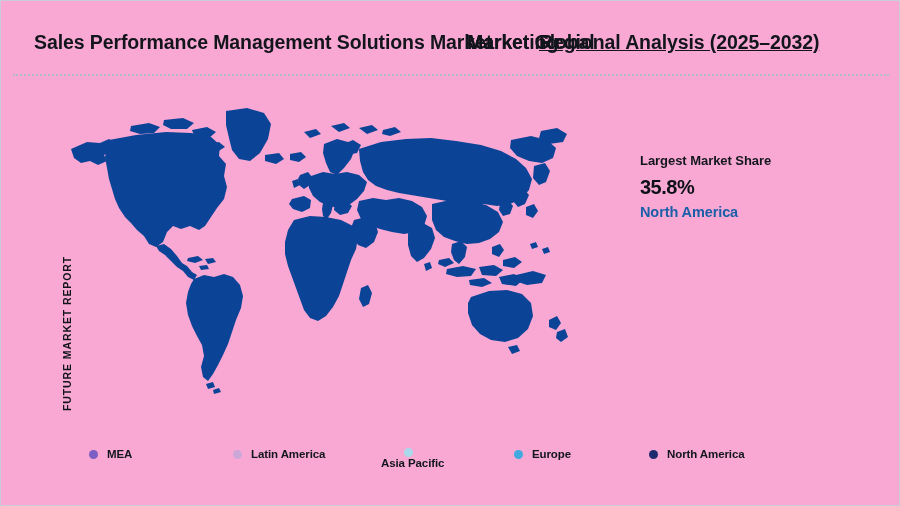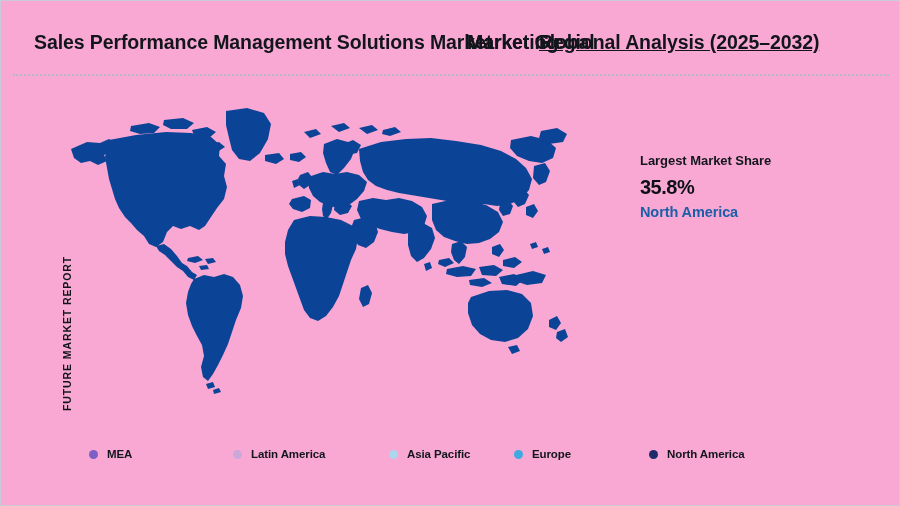--- a/index.html
+++ b/index.html
@@ -305,21 +305,21 @@
     <div class="legend-item" style="left:8px;">
       <span class="legend-dot" style="background: rgb(123, 95, 196);"></span>
       <span class="legend-label">MEA</span>
     </div>
 
     <div class="legend-item" style="left:152px;">
       <span class="legend-dot" style="background: rgb(203, 168, 216);"></span>
       <span class="legend-label">Latin America</span>
     </div>
 
-    <div class="legend-item" style="left:308px;">
+    <div class="legend-item" style="left:300px;flex-direction:column;">
       <span class="legend-dot" style="background: rgb(168, 216, 234);"></span>
       <span class="legend-label">Asia Pacific</span>
     </div>
 
     <div class="legend-item" style="left:425px;margin-left:8px;">
       <span class="legend-dot" style="background: rgb(63, 169, 224);"></span>
       <span class="legend-label">Europe</span>
     </div>
 
     <div class="legend-item" style="left:568px;">

